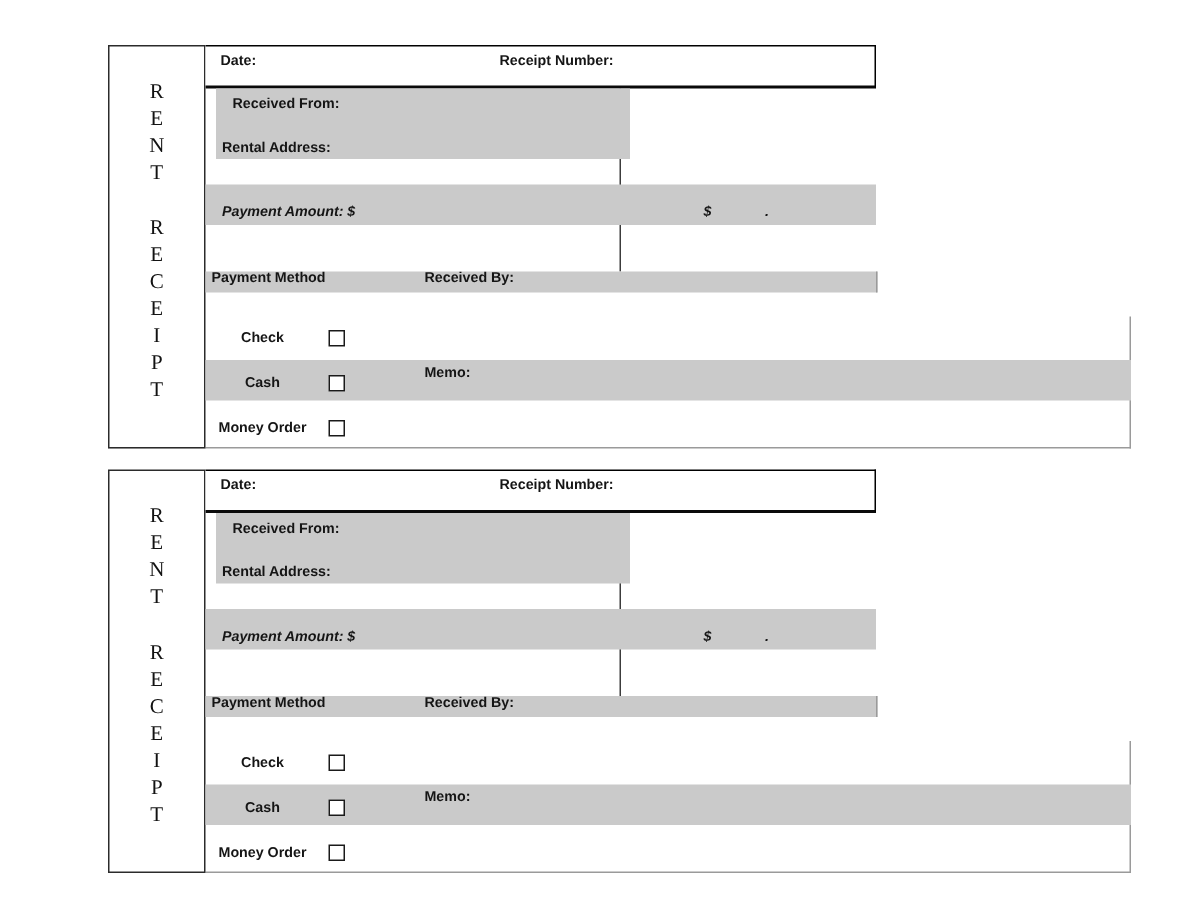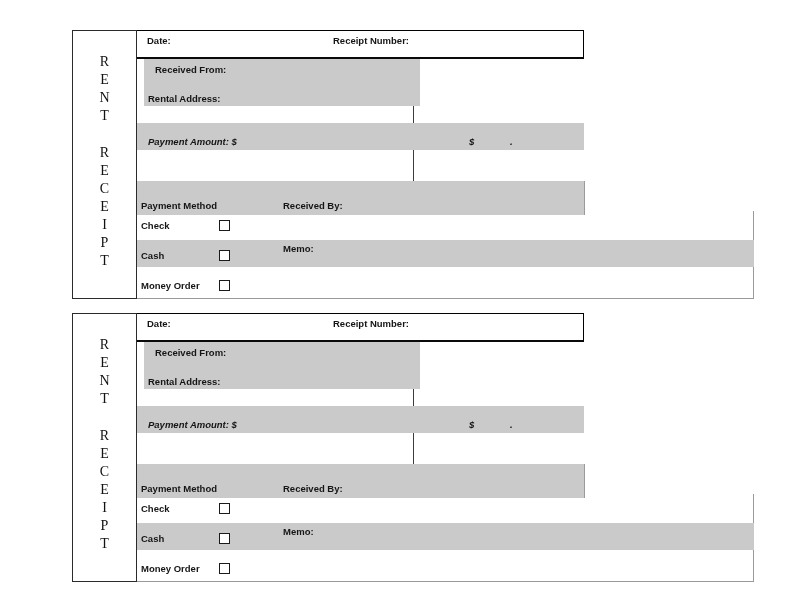--- a/index.html
+++ b/index.html
@@ -23,32 +23,32 @@
 
   
   .date-row {
     position:absolute; left:65px; top:0; width:447px; height:29px;
     box-sizing:border-box; background:#fff; z-index:2;
     border-top:1px solid #000; border-right:1px solid #000; border-bottom:2px solid #0a0a0a;
   }
   .band { position:absolute; background:#cacaca; z-index:2; }
   .band-received-from { left:72px; top:29px;  width:276px; height:47px; }
   .band-payment-amount{ left:65px; top:93px;  width:447px; height:27px;font-style:italic; }
-  .band-payment-method{ left:65px; top:151px; width:447px; height:34px; border-right:1px solid #9a9a9a; }
+  .band-payment-method{ left:65px; top:151px; width:447px; height:14px; border-right:1px solid #9a9a9a; }
   .band-cash          { left:65px; top:210px; width:617px; height:27px; }
 
   .vline-mid   { position:absolute; left:341px; top:29px;  width:1px; height:122px; background:#3c3c3c; z-index:1; }
   .vline-right { position:absolute; left:681px; top:181px; width:1px; height:88px;  background:#9a9a9a; z-index:1; }
   .bottom-line { position:absolute; left:0;     top:268px; width:682px; height:1px; background:#9a9a9a; z-index:1; }
 
   .lbl {
     position:absolute; font-weight:bold; font-size:9.5px; color:#151515;
     white-space:nowrap; z-index:3; line-height:11px;
   }
-  .right-align { text-align:left; }
+  .right-align { text-align:center; }
 
   .cbx {
     position:absolute; width:9px; height:9px; box-sizing:content-box;
     border:1.5px solid #1a1a1a; background:#fff; z-index:3;
   }
 </style>
 </head>
 <body>
 
 <div class="page">

